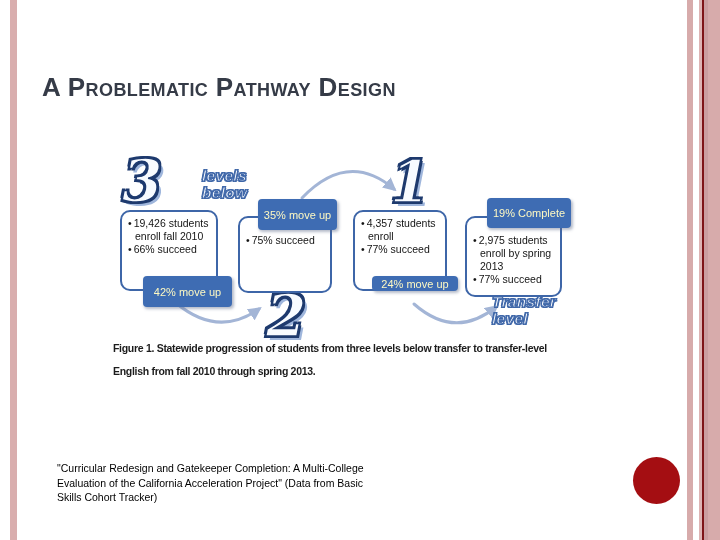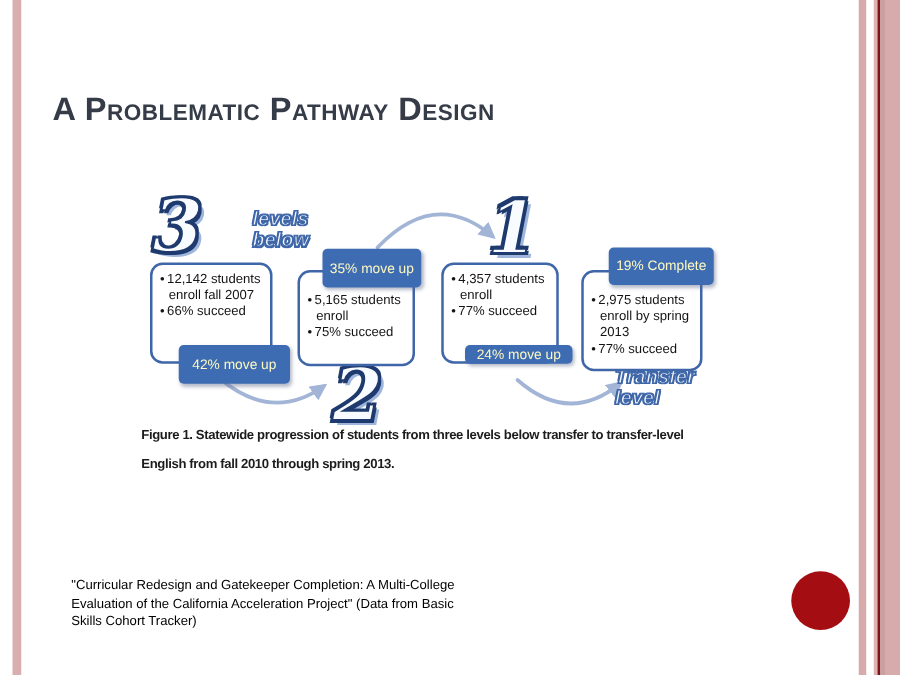--- a/index.html
+++ b/index.html
@@ -102,26 +102,25 @@
 
     <div class="big-num" style="left:390px; top:153px;">1</div>
     <div class="big-num" style="left:266px; top:287px;">2</div>
 
     <div class="level-label" style="left:492px; top:293px; width:76px; ">
       <div>Transfer</div>
       <div>level</div>
     </div>
 
     <div class="box" style="left:120px; top:210px; width:98px; height:81px;">
-      <div class="bullet">12,142 students enroll fall 2007</div>
+      <div class="bullet">19,426 students enroll fall 2010</div>
       <div class="bullet">66% succeed</div>
     </div>
 
     <div class="box" style="left:238px; top:216px; width:94px; height:77px; padding-top:16px;">
-      <div class="bullet">5,165 students enroll</div>
       <div class="bullet">75% succeed</div>
     </div>
 
     <div class="box" style="left:353px; top:210px; width:94px; height:81px;">
       <div class="bullet">4,357 students enroll</div>
       <div class="bullet">77% succeed</div>
     </div>
 
     <div class="box" style="left:465px; top:216px; width:97px; height:81px; padding-top:16px;">
       <div class="bullet">2,975 students enroll by spring 2013</div>

